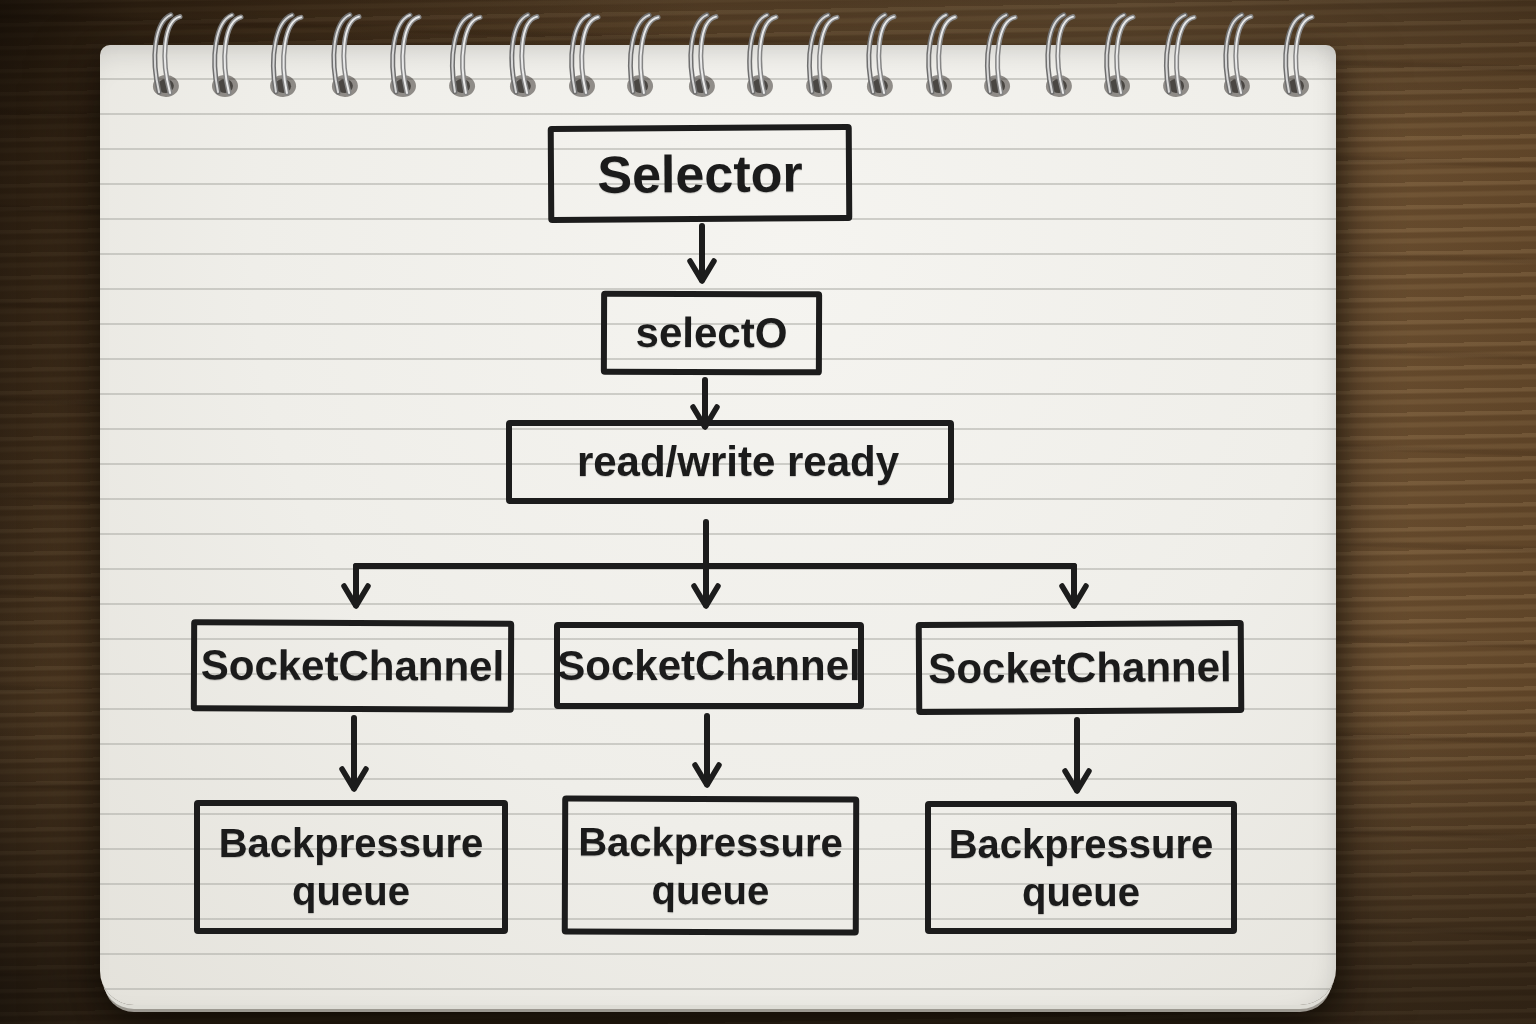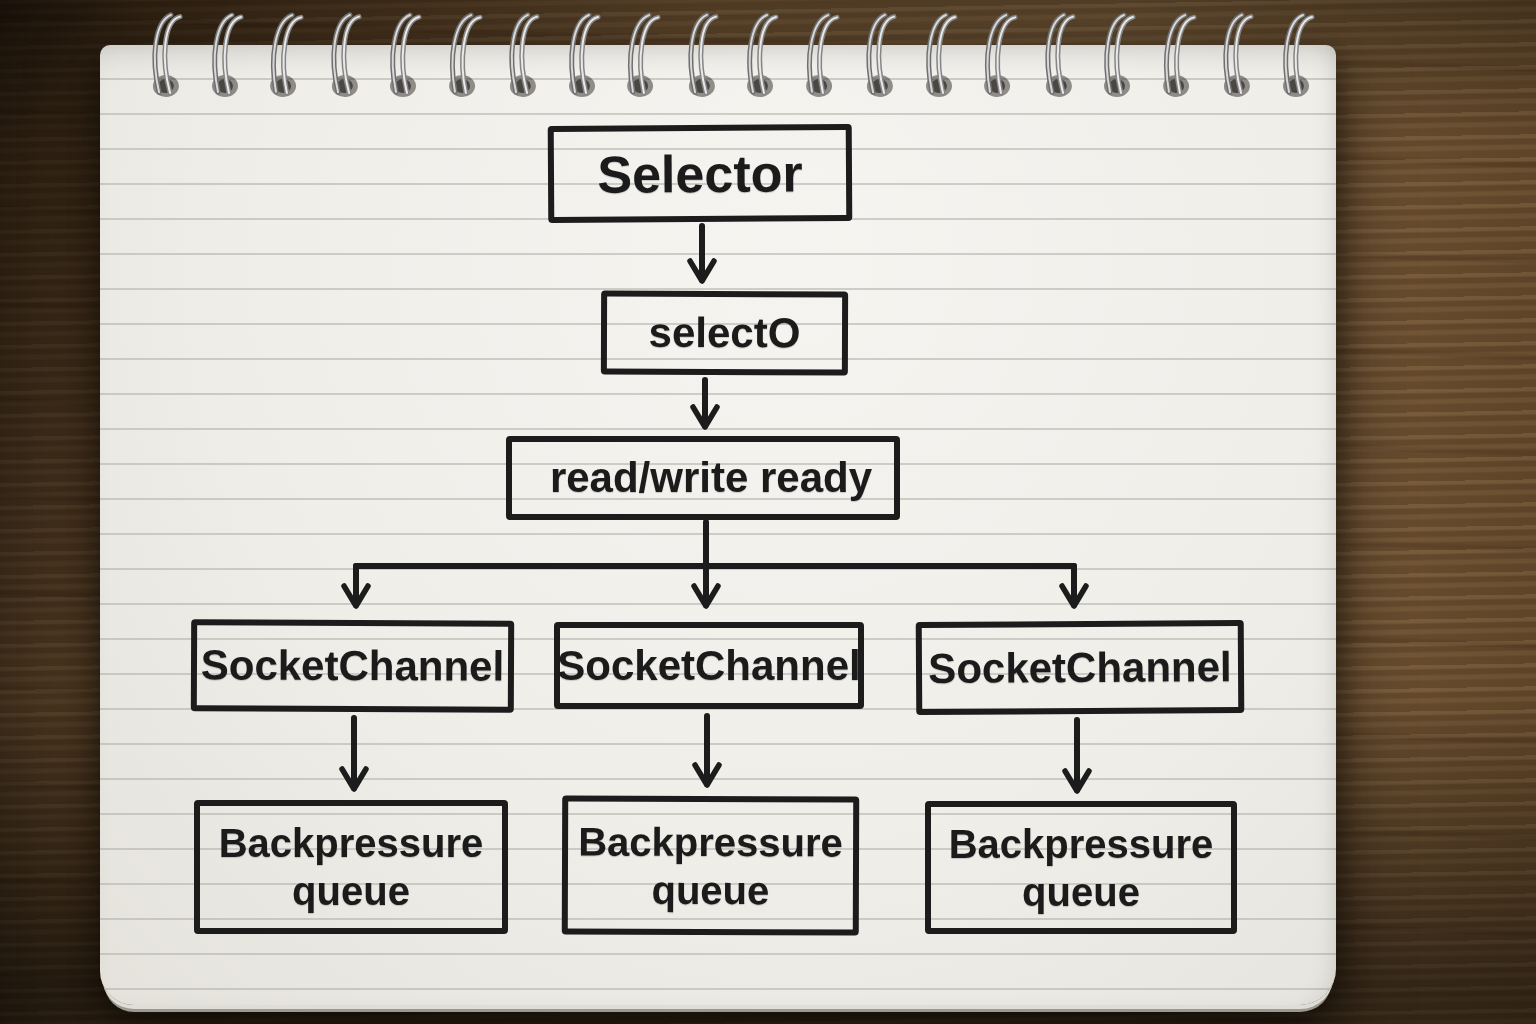--- a/index.html
+++ b/index.html
@@ -44,22 +44,22 @@
 
   .node {
     position: absolute; display: flex; align-items: center; justify-content: center;
     border: 6px solid #1c1c1c; border-radius: 4px; box-sizing: border-box;
     color: #1b1b1b; font-weight: bold; text-align: center;
     text-shadow: 0 1px 1px rgba(0,0,0,0.18);
   }
   .node-label { display: block; }
 
   .n-selector { left: 548px; top: 125px; width: 304px; height: 97px; font-size: 52px; transform: rotate(-0.35deg); }
-  .n-select   { left: 601px; top: 291px; width: 247px; height: 84px; font-size: 42px; transform: rotate(0.2deg); }
-  .n-ready    { left: 506px; top: 436px; width: 394px; height: 84px; font-size: 42px; padding-left: 16px; }
+  .n-select   { left: 601px; top: 291px; width: 221px; height: 84px; font-size: 42px; transform: rotate(0.2deg); }
+  .n-ready    { left: 506px; top: 420px; width: 448px; height: 84px; font-size: 42px; padding-left: 16px; }
   .n-sc1      { left: 191px; top: 620px; width: 323px; height: 92px; font-size: 42px; transform: rotate(0.25deg); }
   .n-sc2      { left: 554px; top: 622px; width: 310px; height: 87px; font-size: 42px; }
   .n-sc3      { left: 916px; top: 621px; width: 328px; height: 93px; font-size: 42px; transform: rotate(-0.35deg); }
   .n-bq1      { left: 194px; top: 800px; width: 314px; height: 134px; font-size: 40px; line-height: 1.2; }
   .n-bq2      { left: 562px; top: 796px; width: 297px; height: 139px; font-size: 40px; line-height: 1.2; transform: rotate(0.2deg); }
   .n-bq3      { left: 925px; top: 801px; width: 312px; height: 133px; font-size: 40px; line-height: 1.2; }
   .n-bq1 .node-label, .n-bq2 .node-label, .n-bq3 .node-label { max-width: 280px; }
 </style>
 </head>
 <body>

